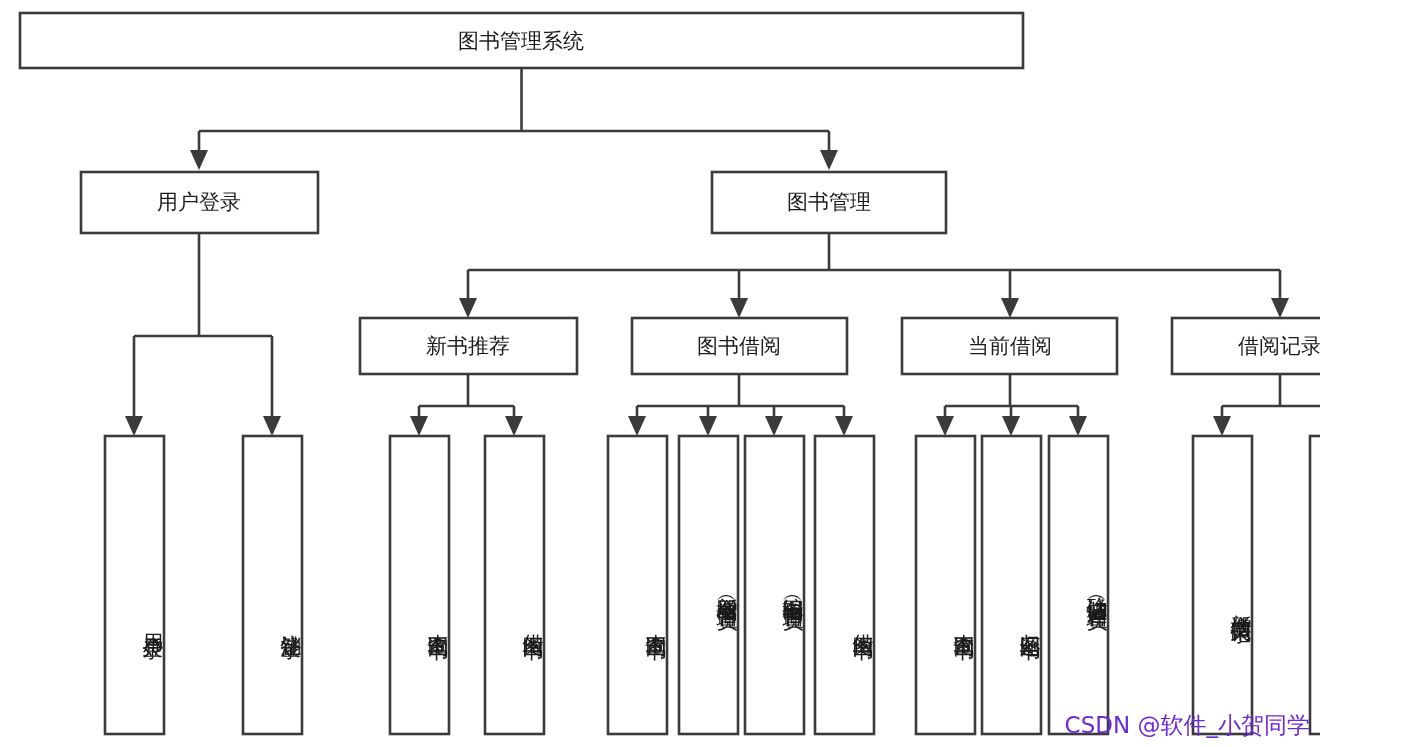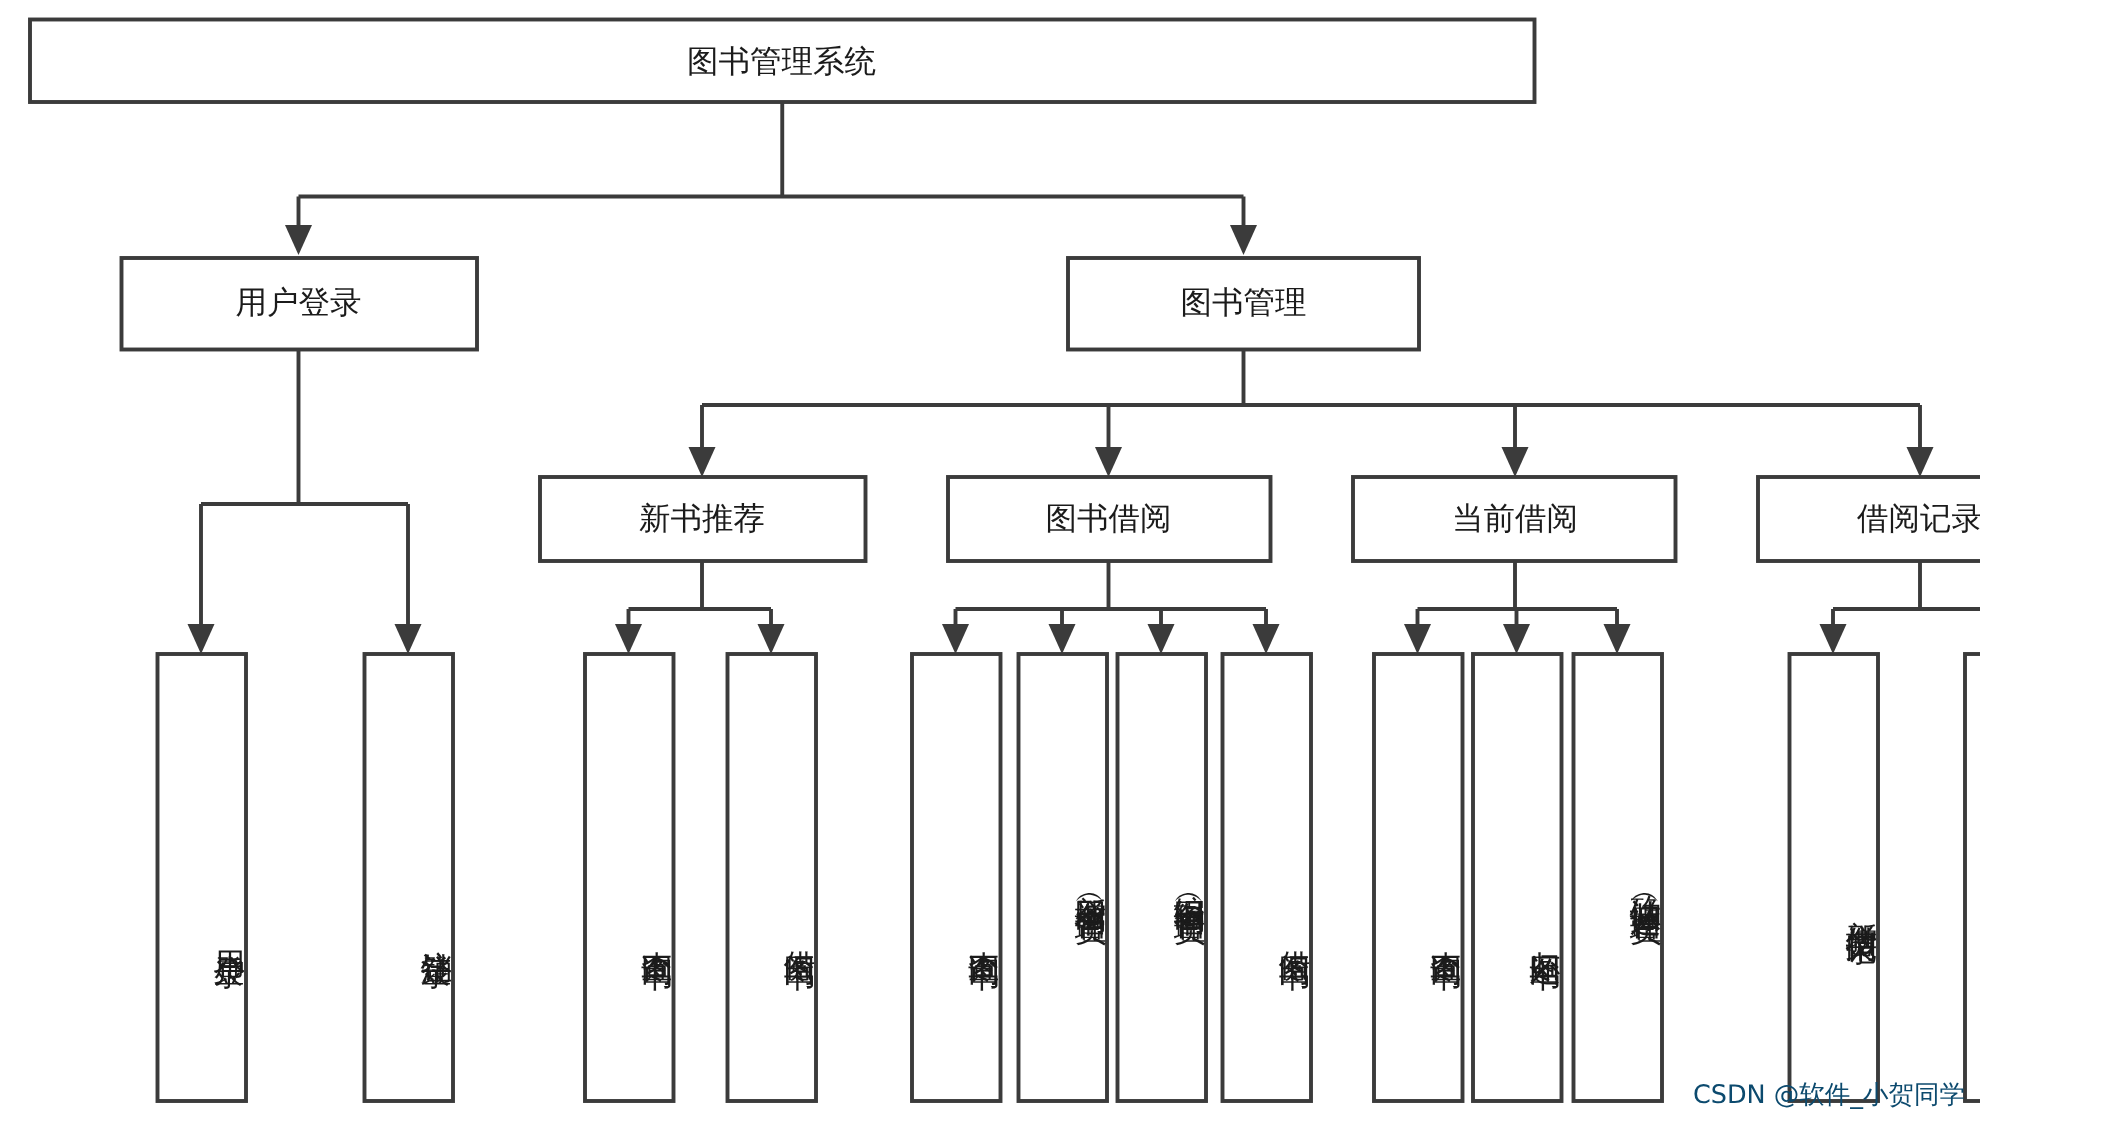--- a/index.html
+++ b/index.html
@@ -62,22 +62,22 @@
     align-items: flex-start;
     justify-content: center;
     white-space: nowrap;
     user-select: none;
   }
   .watermark {
     position: absolute;
     right: 10px;
     bottom: 6px;
     font-family: "DejaVu Sans", "Liberation Sans", sans-serif;
-    font-size: 17px;
-    color: #0c4a6e;
+    font-size: 23px;
+    color: #6d28d9;
     white-space: nowrap;
     user-select: none;
   }
 </style>
 </head>
 <body>
 
 <div id="diagram-root">
 
   <svg class="canvas" viewBox="0 0 1405 747" xmlns="http://www.w3.org/2000/svg">

